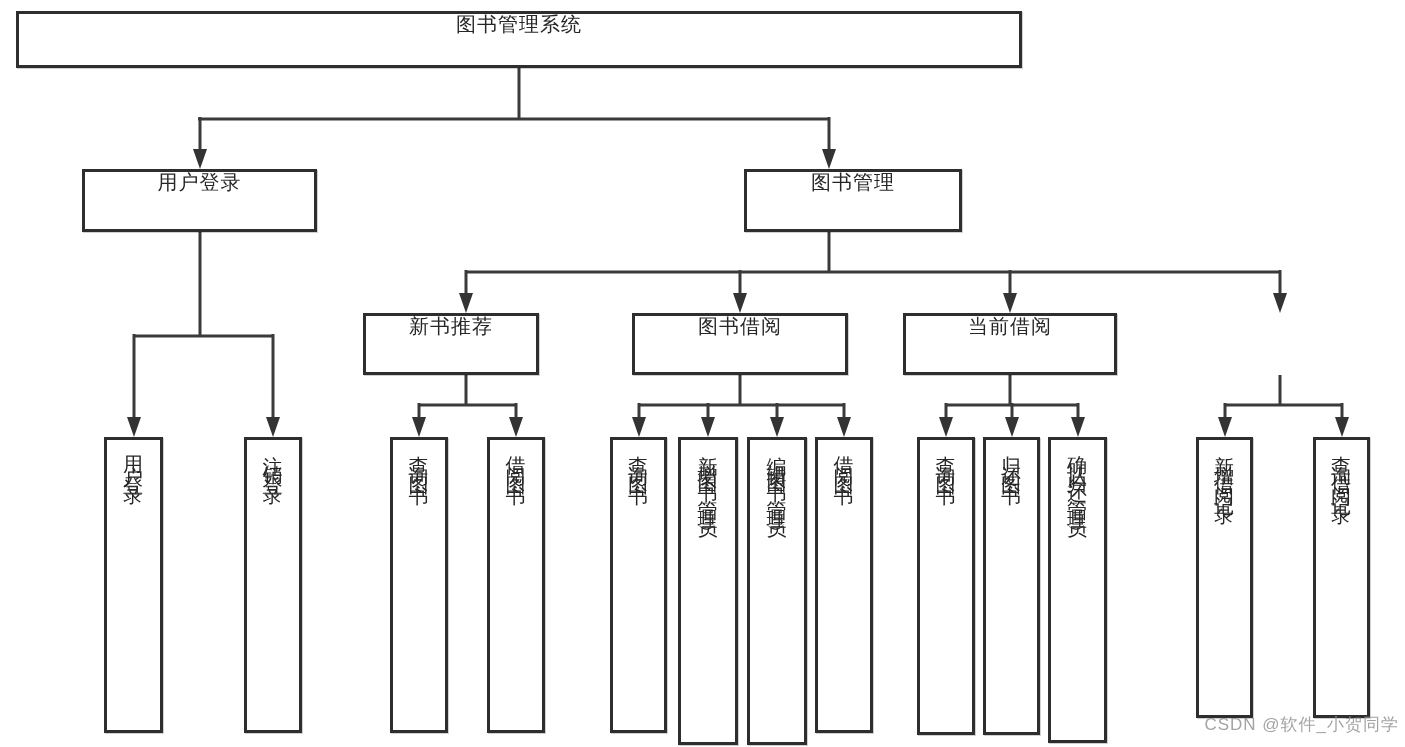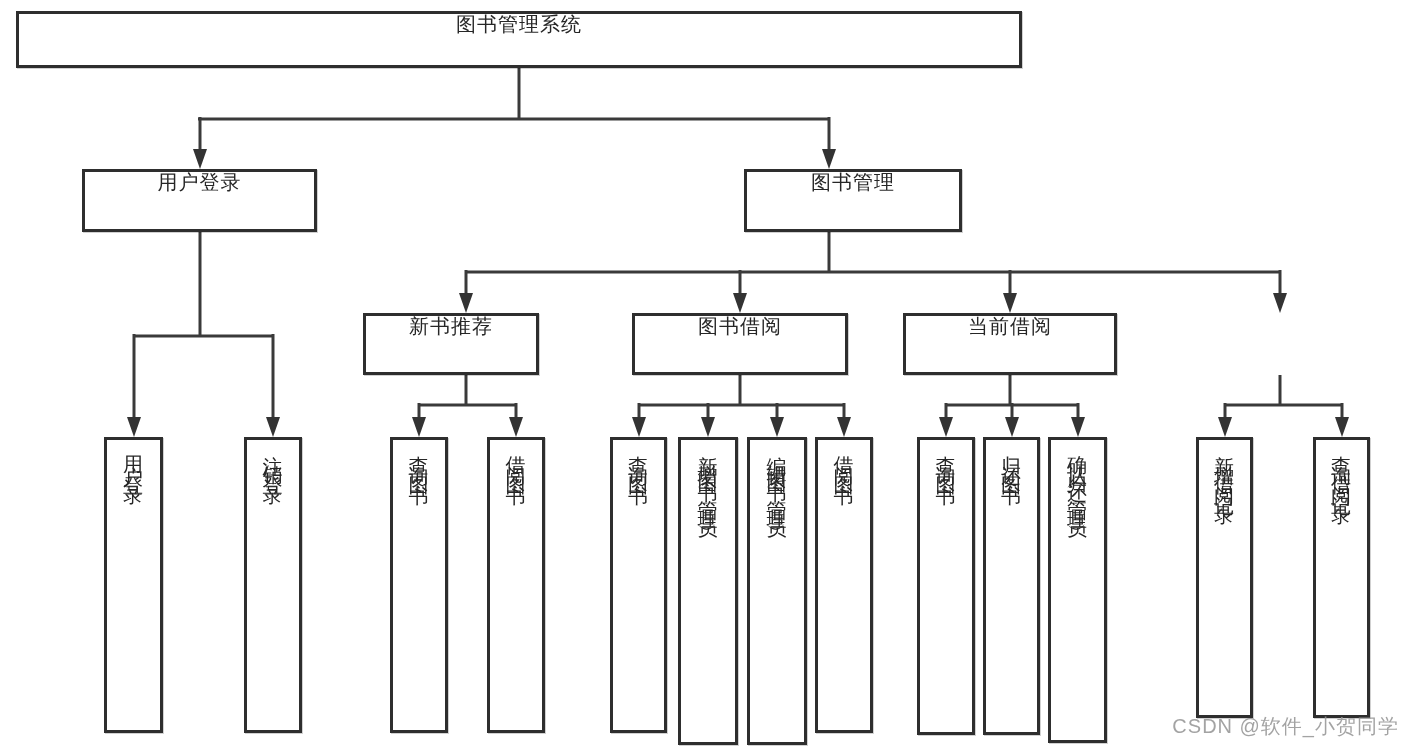--- a/index.html
+++ b/index.html
@@ -38,21 +38,21 @@
     writing-mode: vertical-rl;
     text-orientation: mixed;
     letter-spacing: 10px;
     white-space: nowrap;
   }
   .node.v.tight span { letter-spacing: 9px; }
   .watermark {
     position: absolute;
     right: 6px;
     top: 713px;
-    font-size: 20px;
+    font-size: 17px;
     color: rgba(150, 150, 150, 0.88);
     letter-spacing: 1px;
     white-space: nowrap;
   }
 </style>
 </head>
 <body>
 
 <div id="canvas">
 

